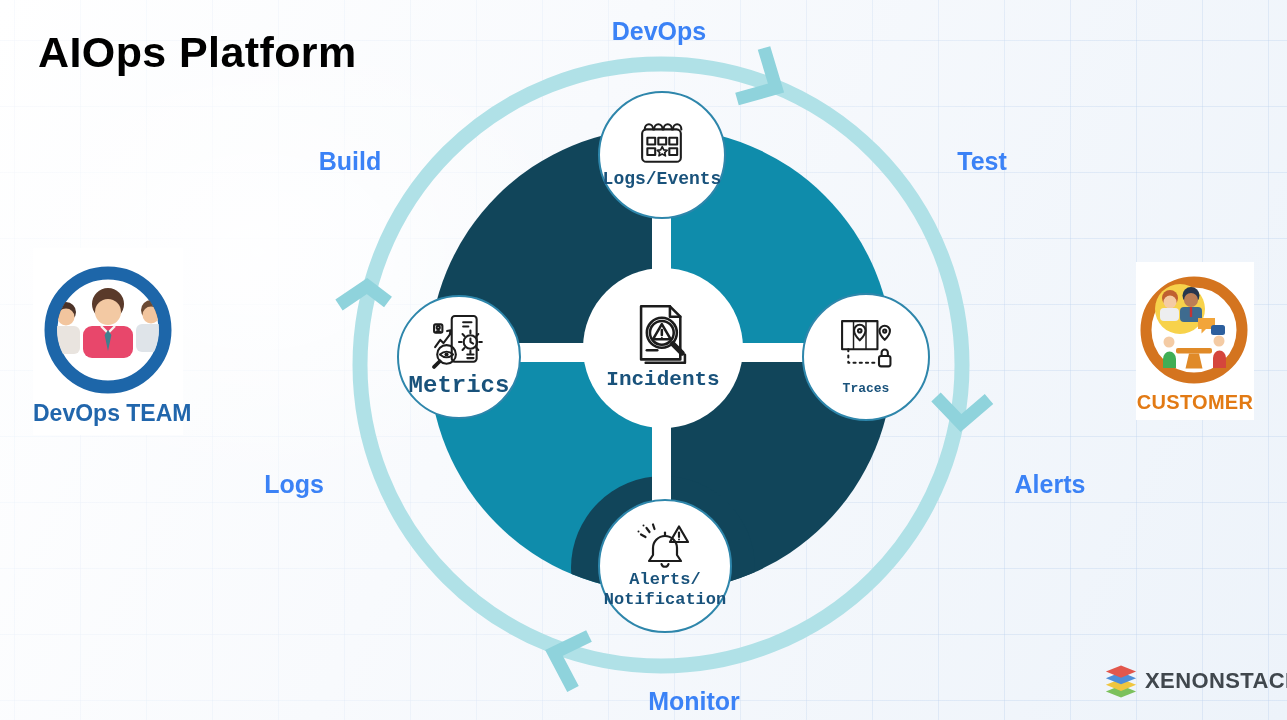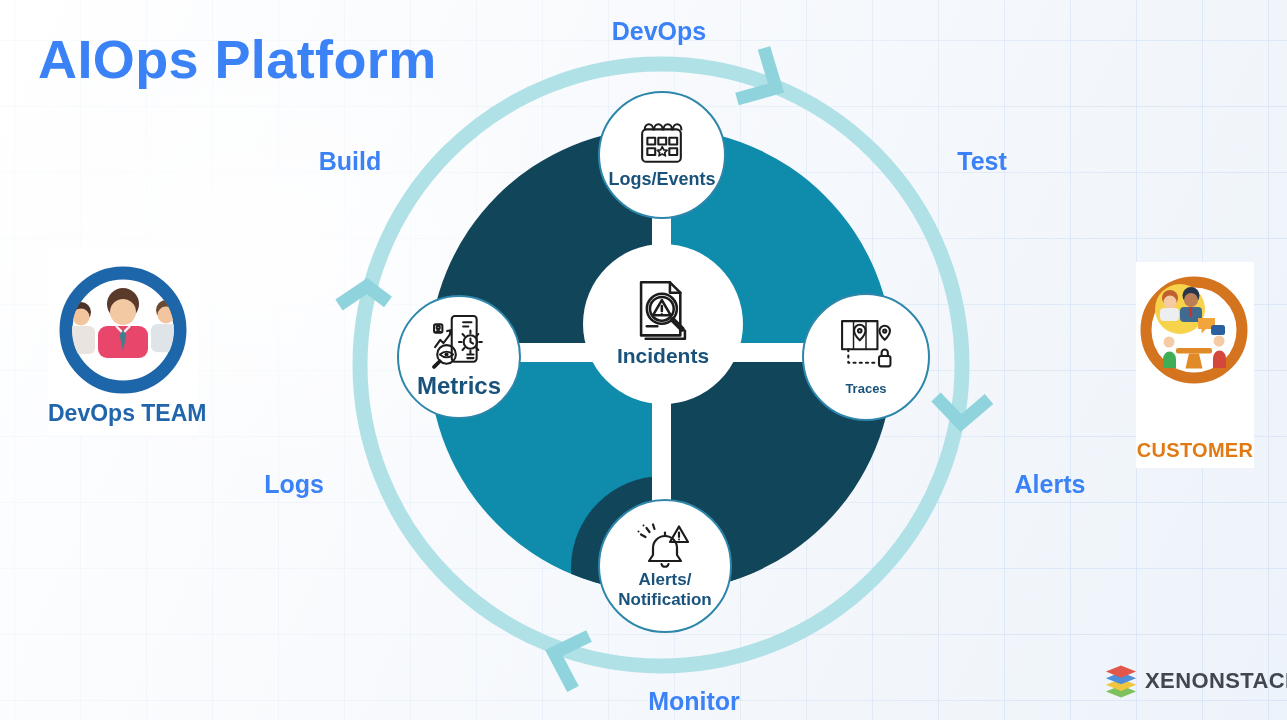--- a/index.html
+++ b/index.html
@@ -18,32 +18,33 @@
     -webkit-mask-image:linear-gradient(105deg, rgba(0,0,0,.28) 0%, rgba(0,0,0,.45) 40%, #000 78%);
     mask-image:linear-gradient(105deg, rgba(0,0,0,.28) 0%, rgba(0,0,0,.45) 40%, #000 78%);
   }
   .glow{
     position:absolute;left:-6%;top:2%;width:52%;height:66%;
     background:radial-gradient(closest-side, rgba(255,255,255,.85), rgba(255,255,255,0));
     pointer-events:none;
   }
   .page-title{
     position:absolute;left:38px;top:28px;margin:0;
-    font-size:54px;font-weight:bold;color:#3b82f6;letter-spacing:.4px;
+    font-size:43px;font-weight:bold;color:#000000;letter-spacing:.4px;
   }
   .diagram-svg{position:absolute;left:0;top:0;}
   .stage{
     position:absolute;transform:translate(-50%,-50%);
     font-size:25px;font-weight:bold;color:#3b82f6;white-space:nowrap;z-index:3;
   }
   .node{
     position:absolute;transform:translate(-50%,-50%);
     background:#fff;border-radius:50%;z-index:2;
     display:flex;flex-direction:column;align-items:center;justify-content:center;
     text-align:center;
+    font-family:Liberation Mono, monospace;
   }
   .node.satellite{border:2px solid #2e86ab;}
   .node-label{font-weight:bold;color:#19527b;line-height:1.15;}
   .node-icon{display:block;}
   .actor-card{position:absolute;background:#fff;z-index:2;}
   .actor-label{
     position:absolute;left:0;right:0;text-align:center;
     font-weight:bold;white-space:nowrap;
   }
   .devops-label{bottom:8px;font-size:23px;color:#2166ac;}
@@ -79,21 +80,21 @@
     <rect x="429" y="128" width="232" height="232" fill="#11455a"></rect>
     <rect x="661" y="128" width="232" height="232" fill="#0f8cab"></rect>
     <rect x="429" y="360" width="232" height="232" fill="#0f8cab"></rect>
     <rect x="661" y="360" width="232" height="232" fill="#11455a"></rect>
     <circle cx="663" cy="568" r="92" fill="#11455a"></circle>
     <rect x="652" y="128" width="19" height="464" fill="#ffffff"></rect>
     <rect x="429" y="343" width="464" height="19" fill="#ffffff"></rect>
   </g>
 </svg>
 
-<div class="node" style="left:663px;top:324px;width:160px;height:160px">
+<div class="node" style="left:663px;top:348px;width:160px;height:160px">
   <svg class="node-icon" width="78" height="60" viewBox="2 4 60 52" fill="none" stroke="#1c1c1c" stroke-width="2.2" stroke-linecap="round" stroke-linejoin="round">
     <path d="M13 6 h25 l9 9 v37 h-34 z"></path>
     <path d="M38 6 v9 h9"></path>
     <path d="M17 55 h34 v-7"></path>
     <path d="M18 44 h9"></path>
     <circle cx="31" cy="29" r="13"></circle>
     <circle cx="31" cy="29" r="10.3"></circle>
     <path d="M31 21.5 l7.6 13 h-15.2 z"></path>
     <path d="M31 26.5 v4.3"></path>
     <circle cx="31" cy="33.4" r="0.9" fill="#1c1c1c" stroke="none"></circle>
@@ -173,21 +174,21 @@
   </div>
 </div>
 
 <div class="stage" style="left:659px;top:31px">DevOps</div>
 <div class="stage" style="left:350px;top:161px">Build</div>
 <div class="stage" style="left:982px;top:161px">Test</div>
 <div class="stage" style="left:294px;top:484px">Logs</div>
 <div class="stage" style="left:1050px;top:484px">Alerts</div>
 <div class="stage" style="left:694px;top:701px">Monitor</div>
 
-<div class="actor-card" style="left:48px;top:248px;width:150px;height:187px">
+<div class="actor-card" style="left:33px;top:248px;width:150px;height:187px">
   <svg width="150" height="150" viewBox="0 0 150 150">
     <defs>
         <clipPath id="devopsClip">
           <circle cx="103" cy="82" r="51"></circle>
         </clipPath>
       </defs>
     <circle cx="103" cy="82" r="57" transform="translate(-28,0)" fill="#ffffff" stroke="#1d66a9" stroke-width="13"></circle>
     <g clip-path="url(#devopsClip)" transform="translate(-28,0)">
       <circle cx="61" cy="64" r="10" fill="#4c3328"></circle>
       <circle cx="61" cy="69" r="8.5" fill="#f2c59e"></circle>
@@ -198,21 +199,21 @@
       <circle cx="103" cy="56" r="16" fill="#5a3a2a"></circle>
       <circle cx="103" cy="64" r="13" fill="#f3c9a3"></circle>
       <rect x="78" y="78" width="50" height="32" rx="9" fill="#e8476b"></rect>
       <path d="M96 78 l7 7 7 -7" fill="none" stroke="#f7f2ef" stroke-width="2.4"></path>
       <path d="M103 82 l3.4 5 -3.4 16 -3.4 -16 z" fill="#3f7f8f"></path>
     </g>
   </svg>
   <div class="actor-label devops-label">DevOps TEAM</div>
 </div>
 
-<div class="actor-card" style="left:1136px;top:262px;width:118px;height:206px">
+<div class="actor-card" style="left:1136px;top:262px;width:118px;height:158px">
   <svg width="118" height="128" viewBox="0 0 118 128">
     <circle cx="58" cy="68" r="48" fill="#ffffff" stroke="#d4741f" stroke-width="11"></circle>
     <circle cx="44" cy="47" r="25" fill="#f7d24b"></circle>
     <circle cx="34" cy="36" r="8" fill="#c06030"></circle>
     <circle cx="34" cy="40" r="6.5" fill="#f4cba4"></circle>
     <rect x="24" y="46" width="19" height="13" rx="4" fill="#edeef0"></rect>
     <circle cx="55" cy="33.5" r="8.5" fill="#27364e"></circle>
     <circle cx="55" cy="38" r="7" fill="#bd7e55"></circle>
     <rect x="44" y="45" width="22" height="15" rx="4" fill="#3e6b8f"></rect>
     <path d="M55 45 v10" stroke="#c23434" stroke-width="2.4"></path>

